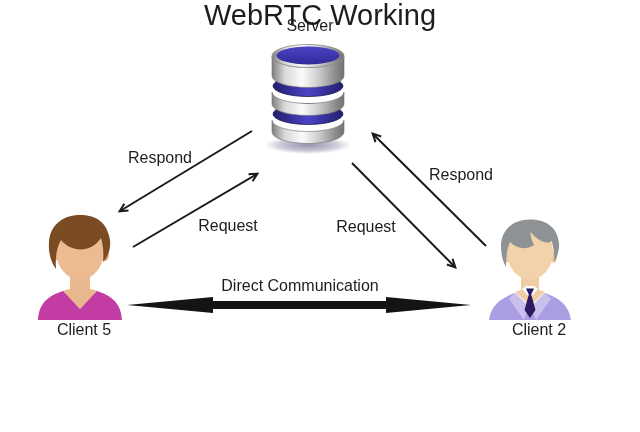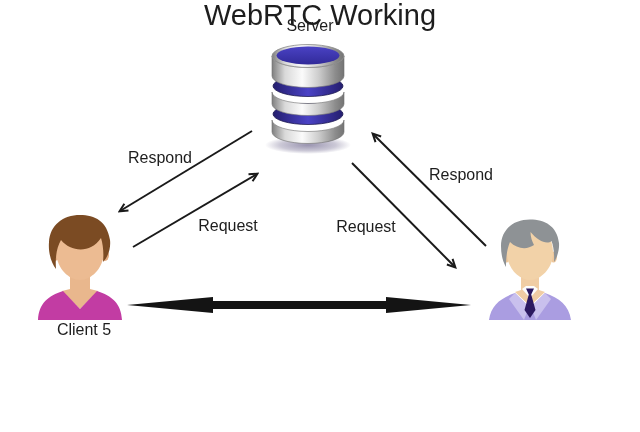--- a/index.html
+++ b/index.html
@@ -103,19 +103,21 @@
   <div class="lbl" style="left:260px; top:17px; width:100px;">Server</div>
 
   <div class="lbl" style="left:110px; top:149px; width:100px;">Respond</div>
 
   <div class="lbl" style="left:178px; top:217px; width:100px;">Request</div>
 
   <div class="lbl" style="left:411px; top:166px; width:100px;">Respond</div>
 
   <div class="lbl" style="left:316px; top:218px; width:100px;">Request</div>
 
+  <div class="lbl" style="left:190px; top:277px; width:220px;">Direct Communication</div>
 
   <div class="lbl" style="left:34px; top:321px; width:100px;">Client 5</div>
 
+  <div class="lbl" style="left:489px; top:321px; width:100px;">Client 2</div>
 
   <div class="title">WebRTC Working</div>
 
 </div>
 
 </body></html>

